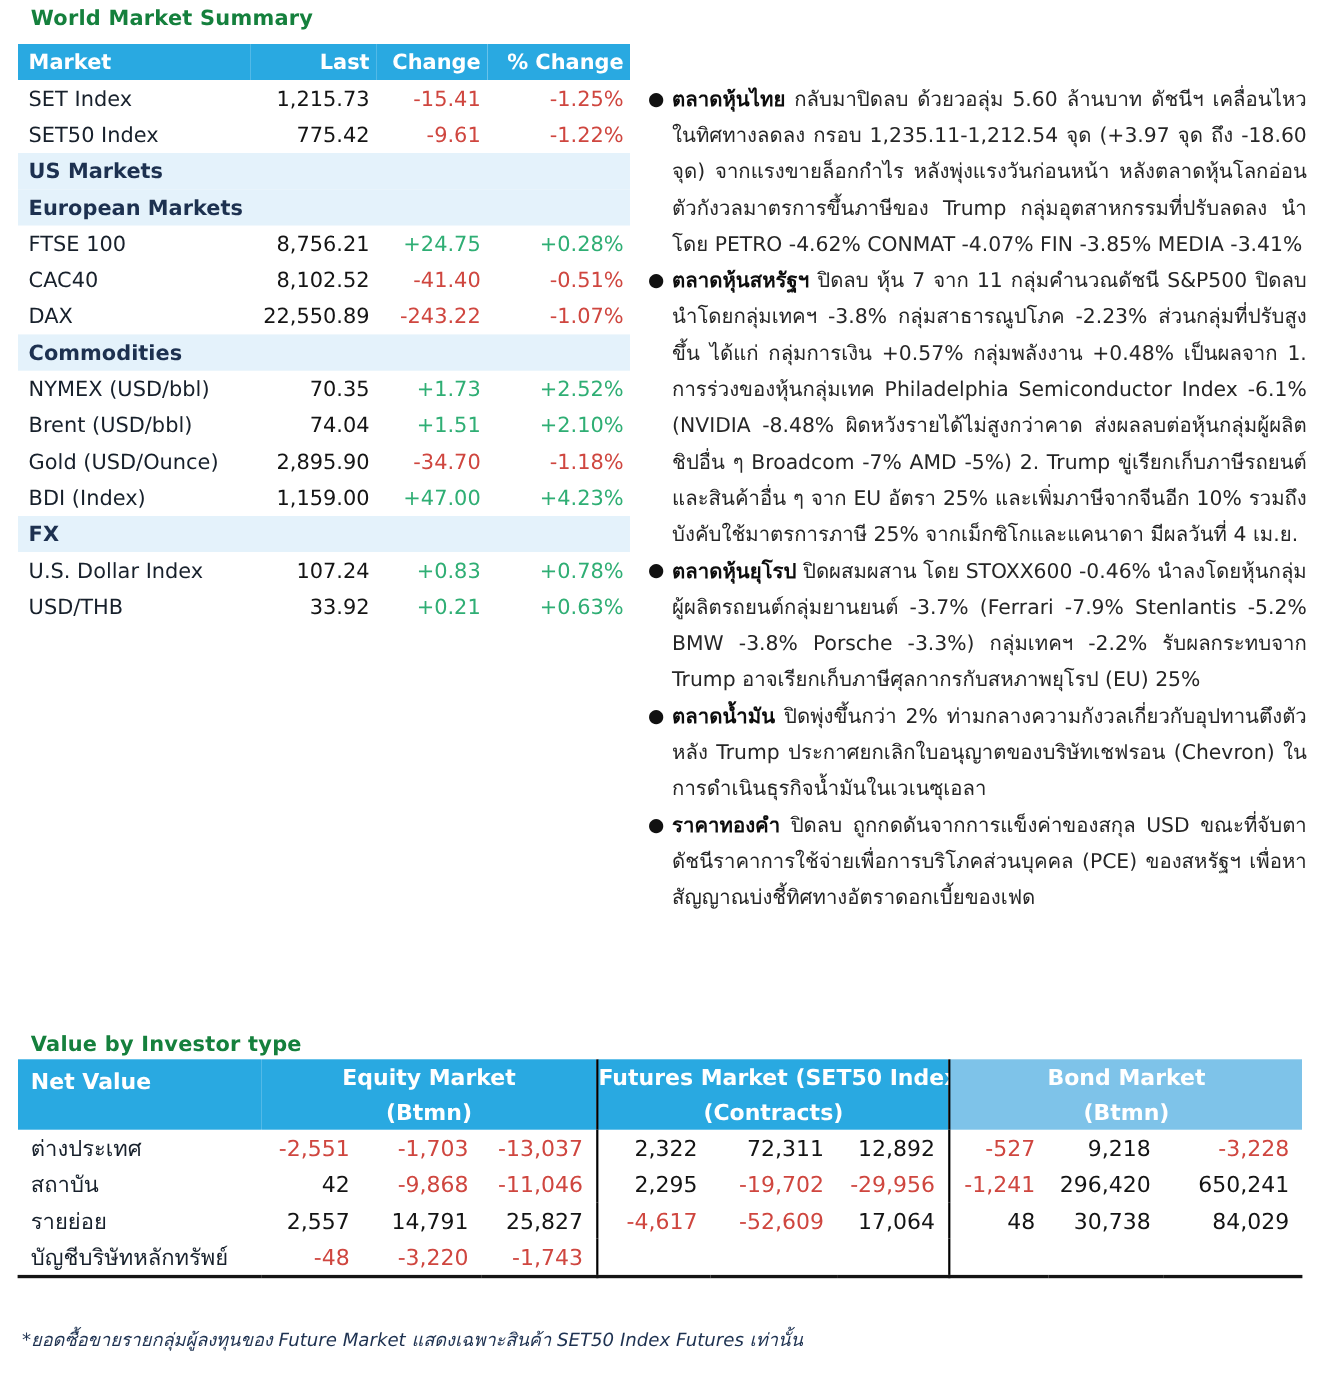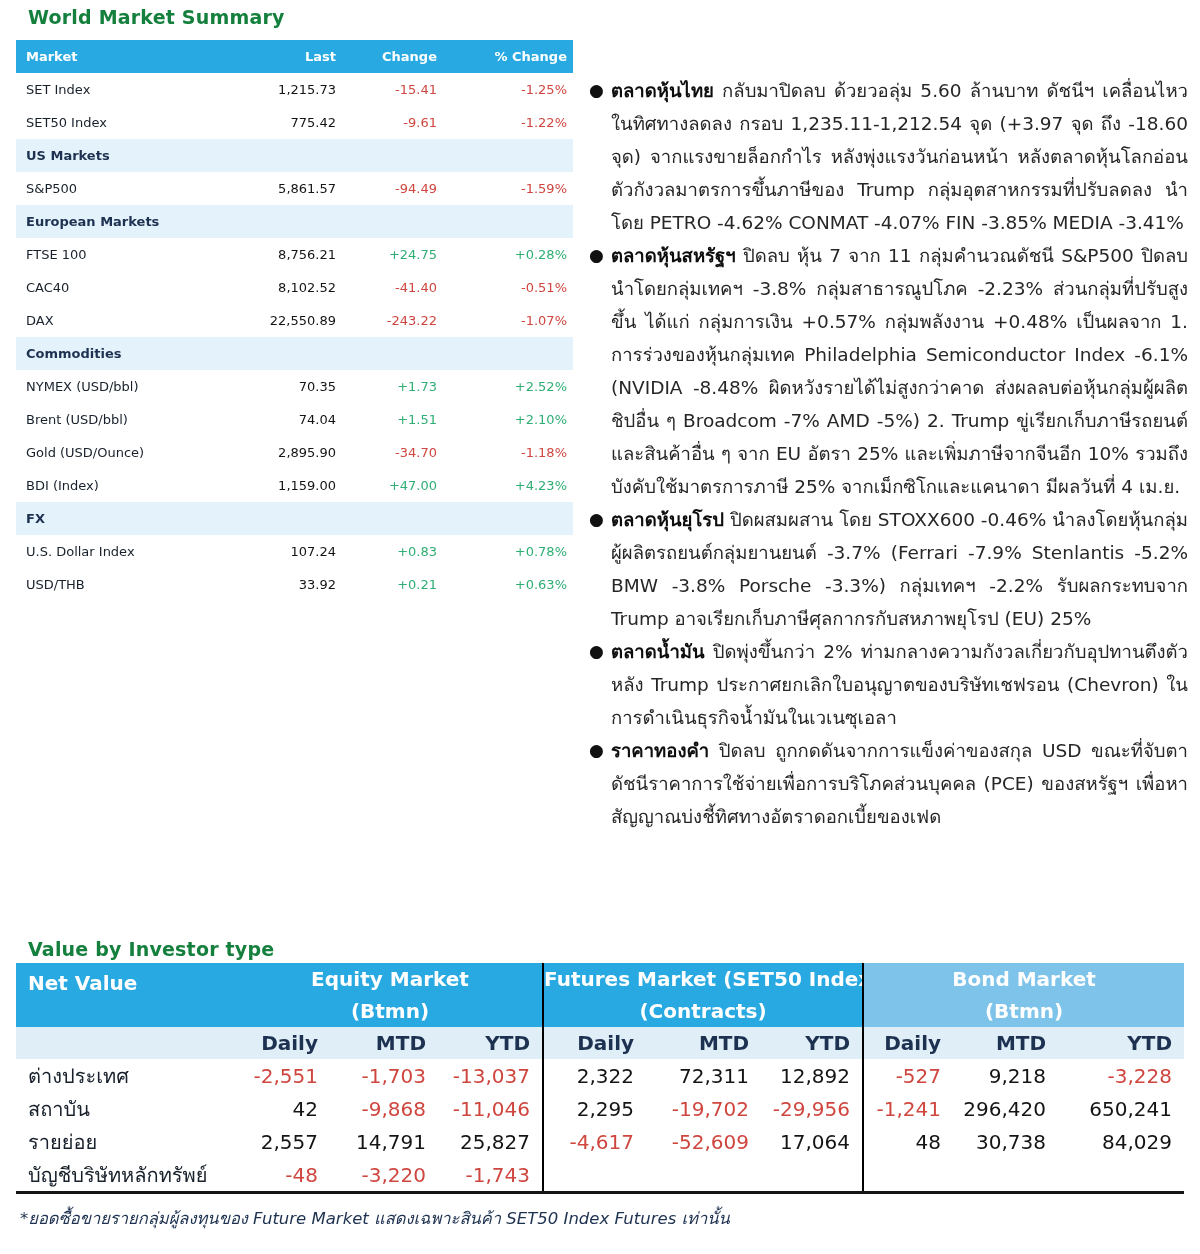--- a/index.html
+++ b/index.html
@@ -5,21 +5,21 @@
   html,body{margin:0;padding:0;background:#ffffff;}
   body{width:1200px;height:1254px;font-family:"DejaVu Sans","Liberation Sans",sans-serif;color:#1a1a1a;}
   .page{position:relative;width:1200px;height:1254px;overflow:hidden;background:#fff;}
 
   .sec-title{position:absolute;margin:0;font-size:19px;font-weight:bold;color:#15803d;letter-spacing:.2px;}
   #wm-title{left:28px;top:6px;}
   #inv-title{left:28px;top:938px;}
 
   
   table{border-collapse:collapse;table-layout:fixed;}
-  .mkt{position:absolute;left:16px;top:40px;width:557px;font-size:13px;}
+  .mkt{position:absolute;left:16px;top:40px;width:557px;font-size:19px;}
   .mkt th,.mkt td{height:33px;padding:0;vertical-align:middle;white-space:nowrap;overflow:hidden;}
   .mkt thead th{background:#29a9e1;color:#fff;font-weight:bold;}
   .mkt th.l,.mkt td.l{text-align:left;padding-left:10px;}
   .mkt th.r,.mkt td.r{text-align:right;padding-right:6px;}
   .mkt td.label{color:#17202b;}
   .mkt td.section{background:#e4f2fb;font-weight:bold;color:#1d3150;}
   .mkt td.num{color:#141414;}
   .pos{color:#2fae74 !important;}
   .neg{color:#cf463f !important;}
 
@@ -79,26 +79,20 @@
       <tr>
           <td class="l label">SET50 Index</td>
           <td class="r num">775.42</td>
           <td class="r num neg">-9.61</td>
           <td class="r num neg">-1.22%</td>
         </tr>
       <tr>
           <td class="l section" colspan="4">US Markets</td>
         </tr>
       <tr>
-          <td class="l label">S&amp;P500</td>
-          <td class="r num">5,861.57</td>
-          <td class="r num neg">-94.49</td>
-          <td class="r num neg">-1.59%</td>
-        </tr>
-      <tr>
           <td class="l section" colspan="4">European Markets</td>
         </tr>
       <tr>
           <td class="l label">FTSE 100</td>
           <td class="r num">8,756.21</td>
           <td class="r num pos">+24.75</td>
           <td class="r num pos">+0.28%</td>
         </tr>
       <tr>
           <td class="l label">CAC40</td>
@@ -193,32 +187,20 @@
           </th>
         <th class="ghead vline" colspan="3">
             <div class="ln">Futures Market (SET50 Index)</div>
             <div class="ln">(Contracts)</div>
           </th>
         <th class="ghead light vline" colspan="3">
             <div class="ln">Bond Market</div>
             <div class="ln">(Btmn)</div>
           </th>
       </tr>
-      <tr class="sub">
-        <th class="blank"></th>
-        <th>Daily</th>
-        <th>MTD</th>
-        <th>YTD</th>
-        <th class="vline">Daily</th>
-        <th>MTD</th>
-        <th>YTD</th>
-        <th class="vline">Daily</th>
-        <th>MTD</th>
-        <th>YTD</th>
-      </tr>
     </thead>
     <tbody>
       <tr>
         <td class="rowlabel">ต่างประเทศ</td>
         <td class="v neg">-2,551</td>
         <td class="v neg">-1,703</td>
         <td class="v neg">-13,037</td>
         <td class="v vline">2,322</td>
         <td class="v">72,311</td>
         <td class="v">12,892</td>

